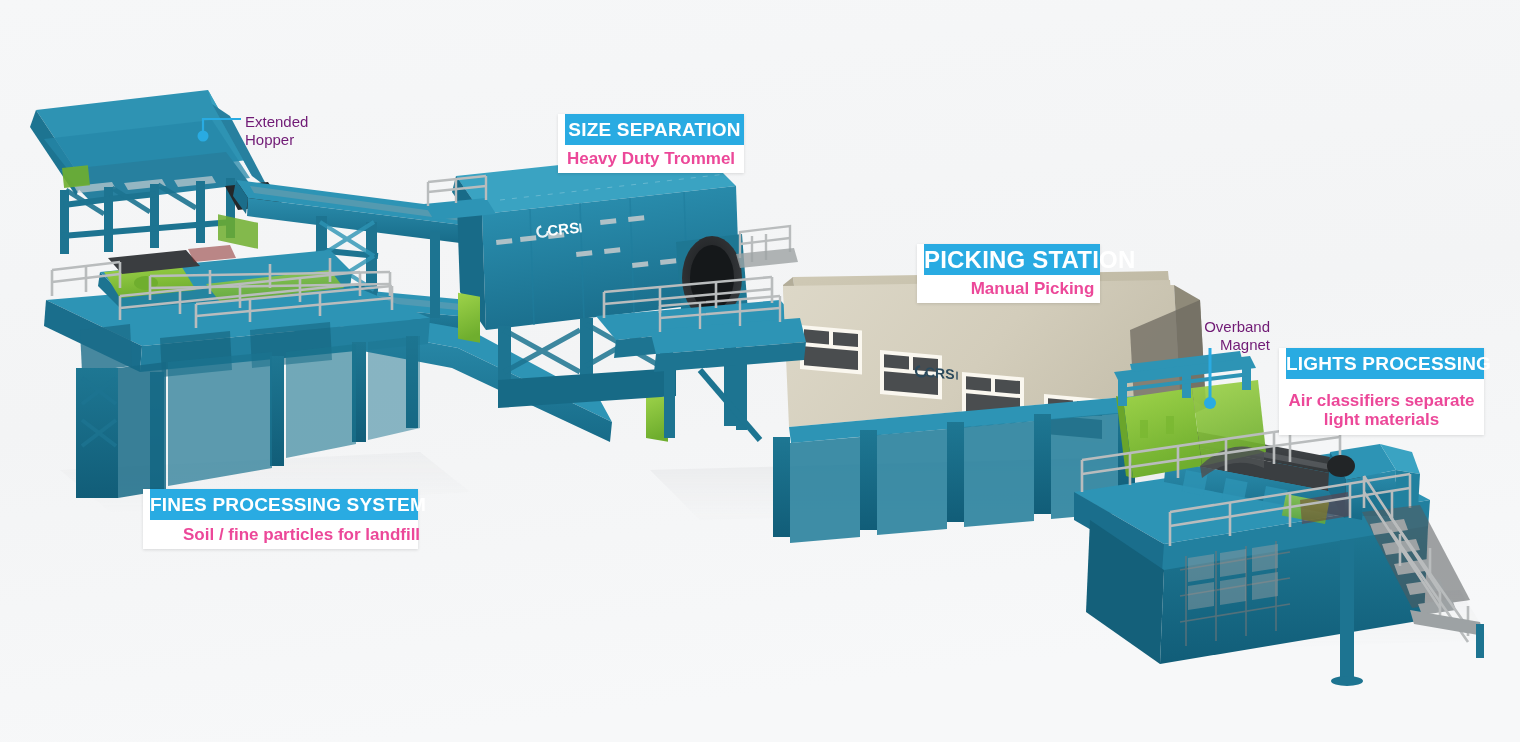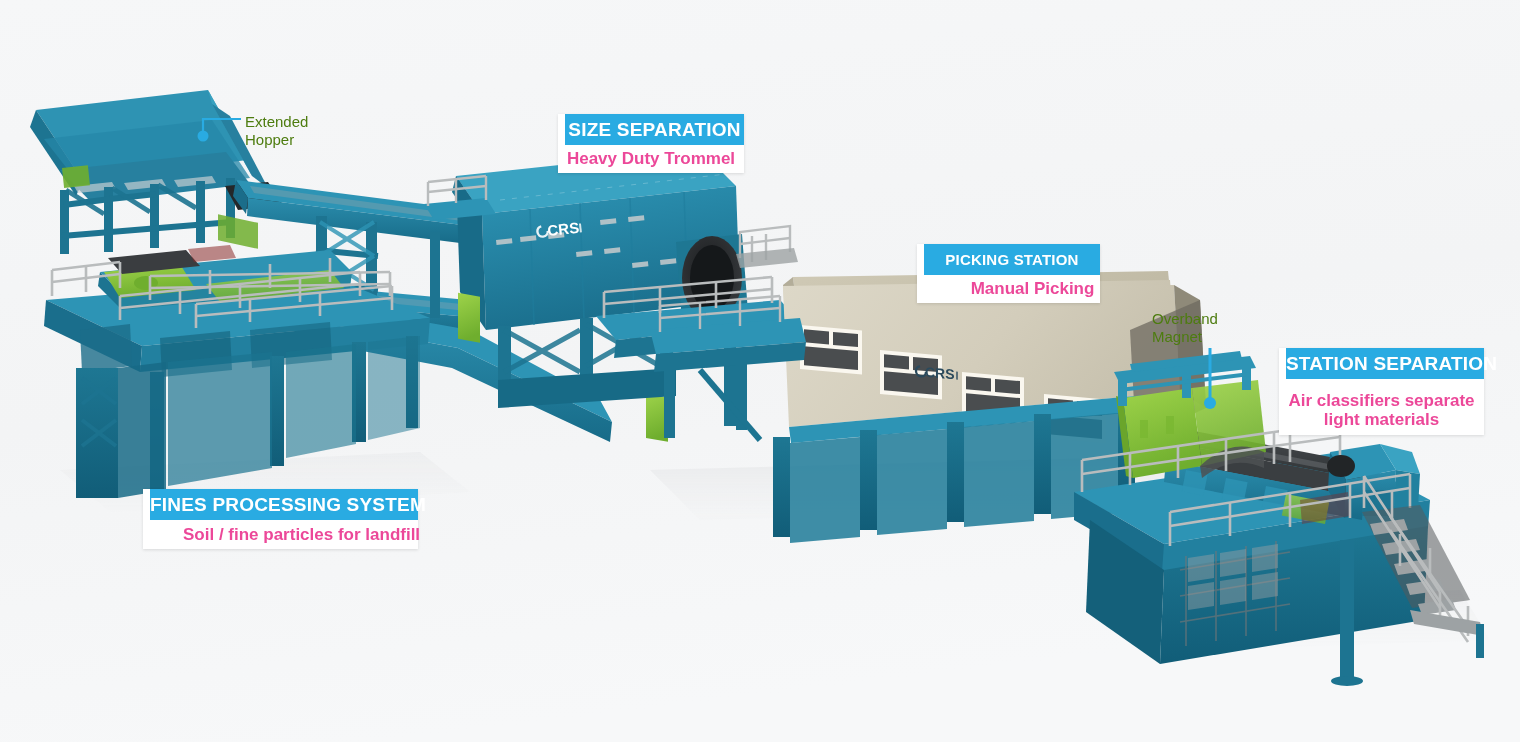--- a/index.html
+++ b/index.html
@@ -36,42 +36,42 @@
     white-space:nowrap;
   }
   .label-box .lb-body.two-line{white-space:normal;line-height:1.12;}
 
   
   #lbl-size{left:558px;top:114px;width:186px;}
   #lbl-size .lb-head{font-size:19px;line-height:31px;}
   #lbl-size .lb-body{font-size:17px;line-height:28px;}
 
   #lbl-picking{left:917px;top:244px;width:183px;}
-  #lbl-picking .lb-head{font-size:15px;line-height:31px;}
+  #lbl-picking .lb-head{font-size:24px;line-height:31px;}
   #lbl-picking .lb-body{font-size:17px;line-height:28px;padding-left:48px;}
 
   #lbl-lights{left:1279px;top:348px;width:205px;}
   #lbl-lights .lb-head{font-size:19px;line-height:31px;}
   #lbl-lights .lb-body{font-size:17px;padding:12px 6px 6px;line-height:1.12;}
 
   #lbl-fines{left:143px;top:489px;width:275px;}
   #lbl-fines .lb-head{font-size:19px;line-height:31px;text-align:center;}
   #lbl-fines .lb-body{font-size:17px;line-height:29px;padding-left:40px;}
 
   
   .leader-text{
     position:absolute;
-    color:#4d7c0f;
+    color:#701a75;
     font-size:15px;
     line-height:1.18;
     z-index:40;
     white-space:pre-line;
   }
   #leader-hopper-text{left:245px;top:113px;text-align:left;}
-  #leader-magnet-text{left:1152px;top:310px;width:118px;text-align:left;}
+  #leader-magnet-text{left:1152px;top:318px;width:118px;text-align:right;}
 </style>
 </head>
 <body>
 
 <div id="stage">
 
 <svg width="1520" height="742" viewBox="0 0 1520 742">
   <defs>
     <linearGradient id="bgGrad" x1="0" y1="0" x2="0.25" y2="1">
       <stop offset="0%" stop-color="#f6f7f8"></stop>
@@ -510,21 +510,21 @@
   <div class="lb-head">SIZE SEPARATION</div>
   <div class="lb-body">Heavy Duty Trommel</div>
 </div>
 
 <div class="label-box" id="lbl-picking">
   <div class="lb-head">PICKING STATION</div>
   <div class="lb-body">Manual Picking</div>
 </div>
 
 <div class="label-box" id="lbl-lights">
-  <div class="lb-head">STATION SEPARATION</div>
+  <div class="lb-head">LIGHTS PROCESSING</div>
   <div class="lb-body two-line">Air classifiers separate light materials</div>
 </div>
 
 <div class="label-box" id="lbl-fines">
   <div class="lb-head">FINES PROCESSING SYSTEM</div>
   <div class="lb-body">Soil / fine particles for landfill</div>
 </div>
 
 <div class="leader-text" id="leader-hopper-text">Extended
 Hopper</div>

